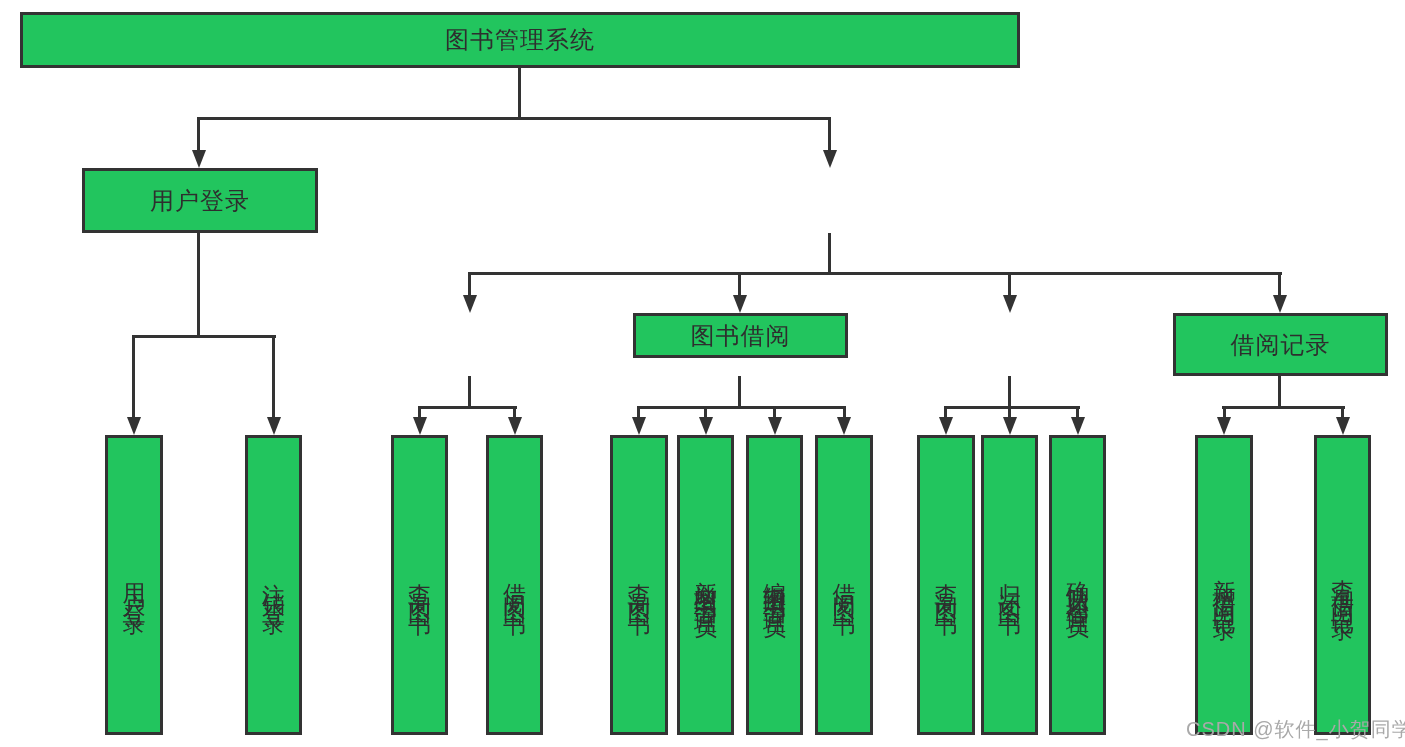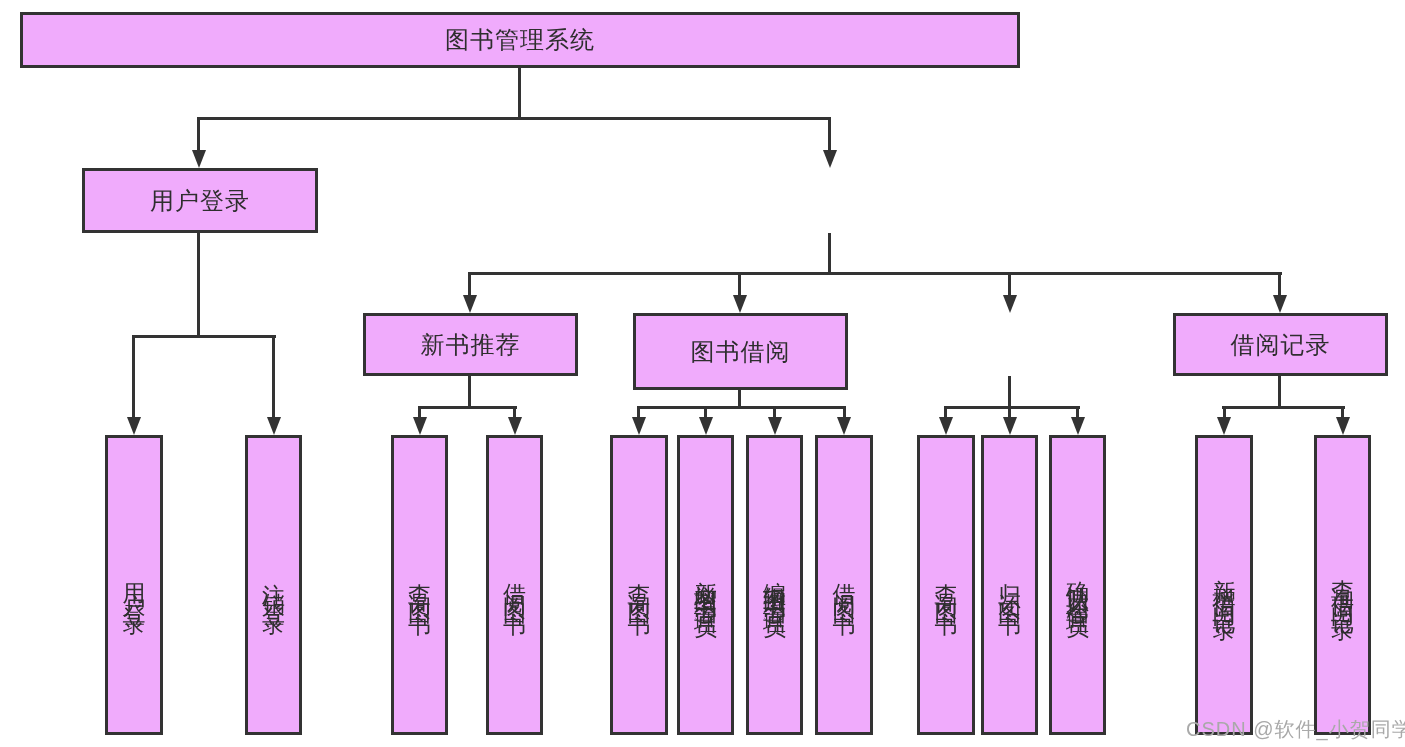--- a/index.html
+++ b/index.html
@@ -7,21 +7,21 @@
     position: relative;
     width: 1405px;
     height: 747px;
     background: #ffffff;
     font-family: "Liberation Sans", "DejaVu Sans", sans-serif;
     overflow: hidden;
   }
   .box {
     position: absolute;
     box-sizing: border-box;
-    background: #f0abfc;
+    background: #22c55e;
     border: 3px solid #333333;
     display: flex;
     align-items: center;
     justify-content: center;
     color: #2e2e2e;
   }
   .hbox { font-size: 24px; letter-spacing: 1px; }
   .leaf span {
     writing-mode: vertical-rl;
     text-orientation: upright;
@@ -118,24 +118,21 @@
   <div class="arrow" style="left:1336px;top:417px;"></div>
 
   <div class="box hbox" style="left:20px; top:12px; width:1000px; height:56px;">
     <span>图书管理系统</span>
   </div>
 
   <div class="box hbox" style="left:82px; top:168px; width:236px; height:65px;">
     <span>用户登录</span>
   </div>
 
-  <div class="box hbox" style="left:363px; top:313px; width:215px; height:63px;">
-    <span>新书推荐</span>
-  </div>
-  <div class="box hbox" style="left:633px; top:313px; width:215px; height:77px;">
+  <div class="box hbox" style="left:633px; top:313px; width:215px; height:45px;">
     <span>图书借阅</span>
   </div>
   <div class="box hbox" style="left:1173px; top:313px; width:215px; height:63px;">
     <span>借阅记录</span>
   </div>
 
   <div class="box leaf ls-a" style="left:105px; top:435px; width:58px; height:300px;">
     <span>用户登录</span>
   </div>
   <div class="box leaf ls-a" style="left:245px; top:435px; width:57px; height:300px;">

